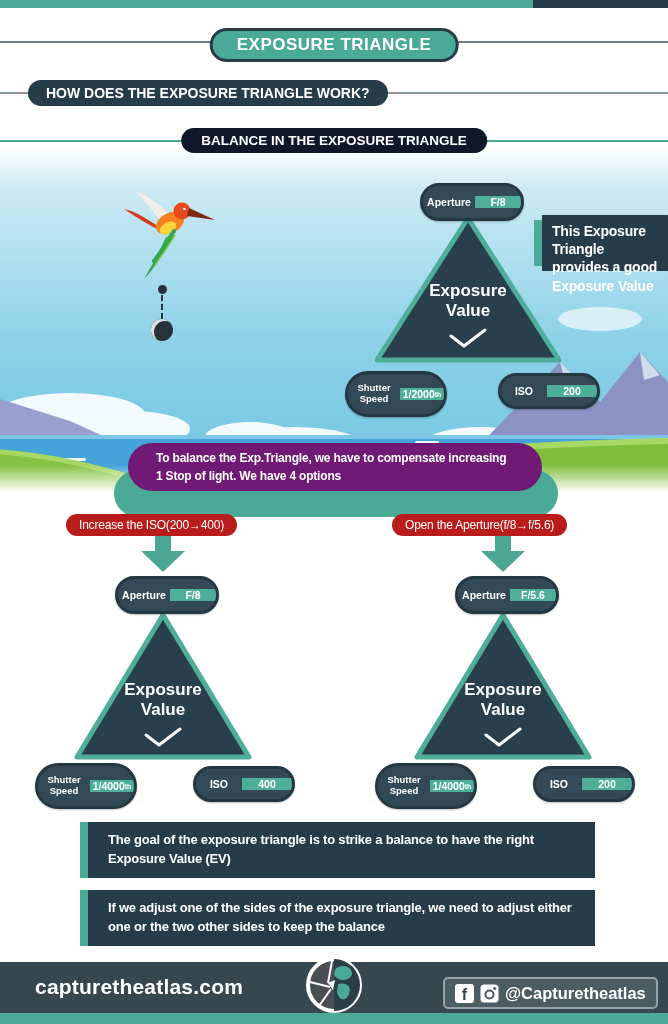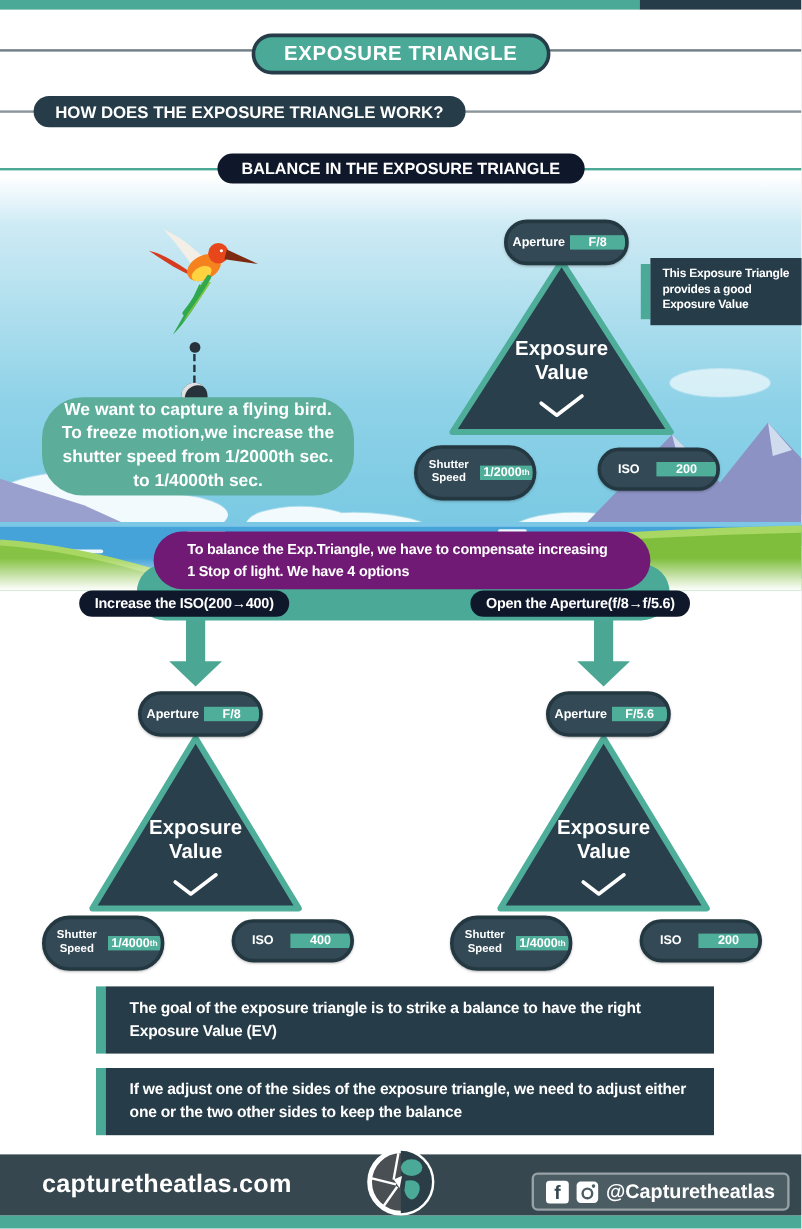--- a/index.html
+++ b/index.html
@@ -38,33 +38,33 @@
   .ev{position:absolute;left:0;right:0;text-align:center;color:#fff;font-weight:bold;font-size:17px;line-height:1.18;}
   .ev span{display:block;width:92px;margin:0 auto;}
   .chk{position:absolute;left:50%;transform:translateX(-50%);}
 
   
   #bubble{position:absolute;left:35px;top:184px;width:260px;height:82px;background:#5cae9b;border-radius:34px;
           display:flex;align-items:center;justify-content:center;text-align:center;color:#fff;font-weight:bold;
           font-size:14.5px;line-height:1.35;padding:6px 14px;box-sizing:border-box;z-index:4;}
   #callout{position:absolute;left:534px;top:68px;right:0;height:56px;display:flex;z-index:4;}
   #callout .acc{width:8px;background:#4aa997;margin:5px 0;}
-  #callout .box{flex:1;background:#263c49;color:#fff;font-weight:bold;font-size:10px;line-height:1.3;
+  #callout .box{flex:1;background:#263c49;color:#fff;font-weight:bold;font-size:14px;line-height:1.3;
                 padding:7px 4px 7px 10px;letter-spacing:-.2px;}
 
   
   #banner-shadow{position:absolute;left:114px;top:470px;width:444px;height:47px;border-radius:26px;background:#4aa997;z-index:2;}
   #banner{position:absolute;left:128px;top:443px;width:414px;height:48px;border-radius:24px;background:#701a75;
           display:flex;flex-direction:column;justify-content:center;padding-left:28px;box-sizing:border-box;
           color:#fff;font-weight:bold;font-size:12px;line-height:1.5;z-index:3;white-space:nowrap;letter-spacing:-.2px;}
 
   .stem{position:absolute;width:16px;height:50px;top:502px;background:#4ba793;z-index:1;}
   .ahead{position:absolute;width:0;height:0;top:551px;border-left:22px solid transparent;border-right:22px solid transparent;
          border-top:21px solid #4ba793;z-index:1;}
-  .opt{position:absolute;top:492px;background:#0f172a;color:#fff;font-weight:bold;font-size:12px;border-radius:13px;
+  .opt{position:absolute;top:514px;background:#b91c1c;color:#fff;font-weight:normal;font-size:12px;border-radius:13px;
        padding:4px 13px;white-space:nowrap;z-index:2;letter-spacing:-.2px;}
 
   
   .note{position:absolute;left:80px;width:515px;display:flex;z-index:2;}
   .note .acc{flex:0 0 8px;background:#4aa997;}
   .note .box{flex:1;background:#263c49;color:#fff;font-weight:bold;font-size:13px;line-height:1.45;
              padding:9px 20px;letter-spacing:-.2px;}
 
   
   #footer{position:absolute;left:0;top:962px;width:668px;height:51px;background:#37474f;z-index:1;}
@@ -159,23 +159,20 @@
       <path d="M56,44 C50,54 44,64 36,74" stroke="#2fa84e" stroke-width="4" fill="none" stroke-linecap="round"></path>
       <circle cx="64" cy="24" r="8.5" fill="#e8471c"></circle>
       <path d="M71,21 L97,33 L69,29 Z" fill="#7e2a12"></path>
       <circle cx="66.5" cy="22" r="1.3" fill="#ffffff"></circle>
     </svg>
 
     <div class="plumb-dot" style="left:158px;top:138px;width:9px;height:9px;"></div>
     <div class="plumb-dash" style="left:161px;top:148px;height:24px;"></div>
     <div class="plumb-dot" style="left:151px;top:172px;width:22px;height:22px;box-shadow:inset 3px 2px 0 rgba(255,255,255,.85);"></div>
 
-    <div id="bubble">
-        <span>We want to capture a flying bird. To freeze motion,we increase the shutter speed from 1/2000th sec. to 1/4000th sec.</span>
-      </div>
 
     <div class="pill ap" style="left:420px;top:36px;">
       <span class="pl">Aperture</span>
       <span class="pv">F/8</span>
     </div>
 
     <div class="tri" style="left:371px;top:66px;width:194px;height:152px;">
       <svg class="shape" width="194" height="152" viewBox="0 0 194 152">
         <polygon points="97,5 188,147 6,147" fill="#293f4c" stroke="#4fae9a" stroke-width="5" stroke-linejoin="round"></polygon>
       </svg>

